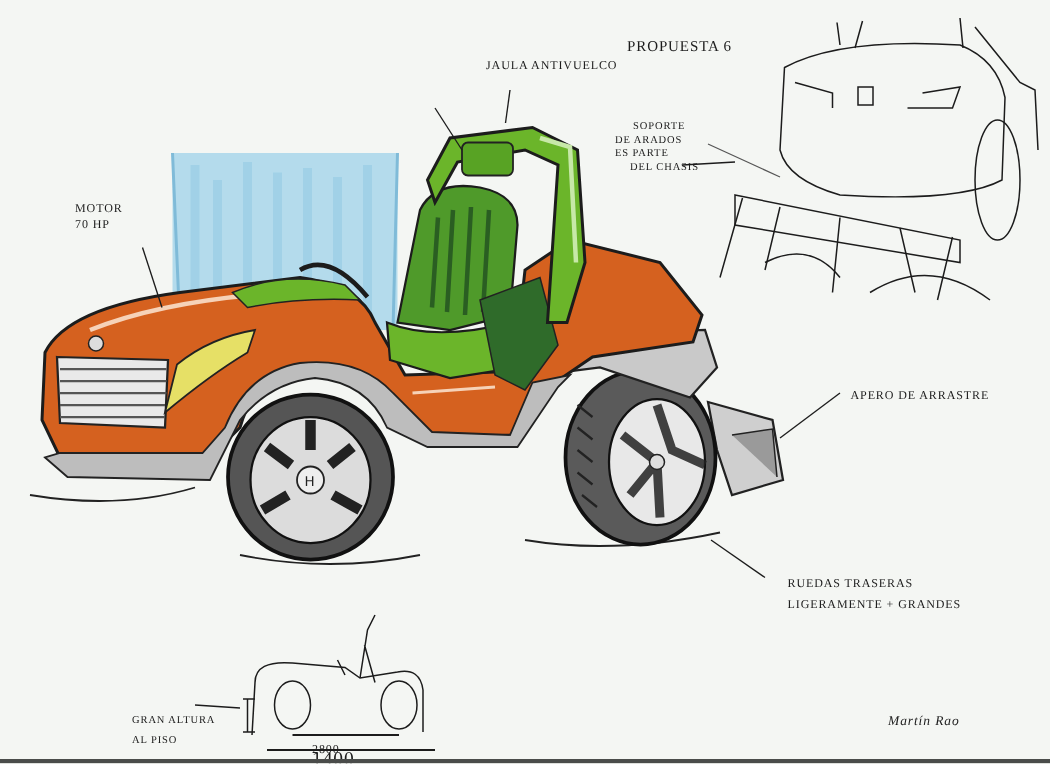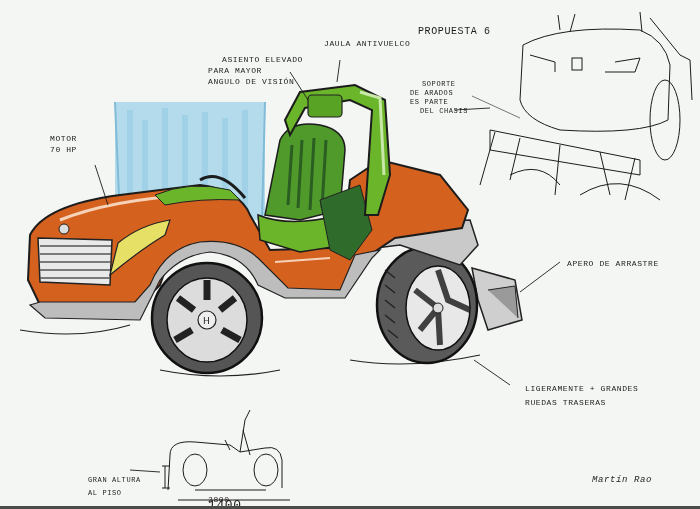--- a/index.html
+++ b/index.html
@@ -1,19 +1,19 @@
 <!DOCTYPE html>
 <html><head>
 <meta charset="utf-8">
 <style>
   html,body{margin:0;padding:0;}
   body{width:700px;height:509px;overflow:hidden;background:#f3f5f2;font-family:"Liberation Sans",sans-serif;}
   .sheet{position:relative;width:700px;height:509px;background:#f4f6f3;overflow:hidden;}
   .scanedge{position:absolute;left:0;bottom:0;width:700px;height:3px;background:#4a4c4a;}
-  .note{position:absolute;font-family:Liberation Mono, monospace;font-size:8px;color:#1c1c1c;letter-spacing:0.6px;text-transform:uppercase;line-height:11px;white-space:nowrap;}
+  .note{position:absolute;font-family:Liberation Serif, serif;font-size:8px;color:#1c1c1c;letter-spacing:0.6px;text-transform:uppercase;line-height:11px;white-space:nowrap;}
   .note .ln{display:block;}
   .title{font-size:10px;}
   .sig{font-size:9px;text-transform:none;font-style:italic;text-align:center;}
   svg{position:absolute;left:0;top:0;}
 </style>
 </head>
 <body>
 
 <div class="sheet">
 
@@ -119,45 +119,40 @@
   </svg>
 
   <div class="note title" style="left:418px;top:26px;">
     <span>PROPUESTA 6</span>
   </div>
 
   <div class="note" style="left:300px;top:38px;margin-left:24px;">
     <span class="ln">JAULA ANTIVUELCO</span>
   </div>
 
-  <div class="note" style="left:208px;top:54px;">
-    <span class="ln" style="padding-left:14px">ASIENTO ELEVADO</span>
-    <span class="ln">PARA MAYOR</span>
-    <span class="ln">ANGULO DE VISIÓN</span>
-  </div>
 
   <div class="note" style="left:50px;top:133px;">
     <span class="ln">MOTOR</span>
     <span class="ln">70 HP</span>
   </div>
 
   <div class="note" style="left:410px;top:80px;font-size:7px;line-height:9px;">
     <span class="ln" style="padding-left:12px">SOPORTE</span>
     <span class="ln">DE ARADOS</span>
     <span class="ln">ES PARTE</span>
     <span class="ln" style="padding-left:10px">DEL CHASIS</span>
   </div>
 
   <div class="note" style="left:567px;top:258px;">
     <span class="ln">APERO DE ARRASTRE</span>
   </div>
 
   <div class="note" style="left:525px;top:382px;line-height:14px;">
+    <span class="ln">RUEDAS TRASERAS</span>
     <span class="ln">LIGERAMENTE + GRANDES</span>
-    <span class="ln">RUEDAS TRASERAS</span>
   </div>
 
   <div class="note" style="left:88px;top:450px;font-size:7px;line-height:13px;margin-top:24px;">
     <span class="ln">GRAN ALTURA</span>
     <span class="ln">AL PISO</span>
   </div>
 
   <div class="note" style="left:208px;top:500px;font-size:13px;">
     <span>1400</span>
   </div>

